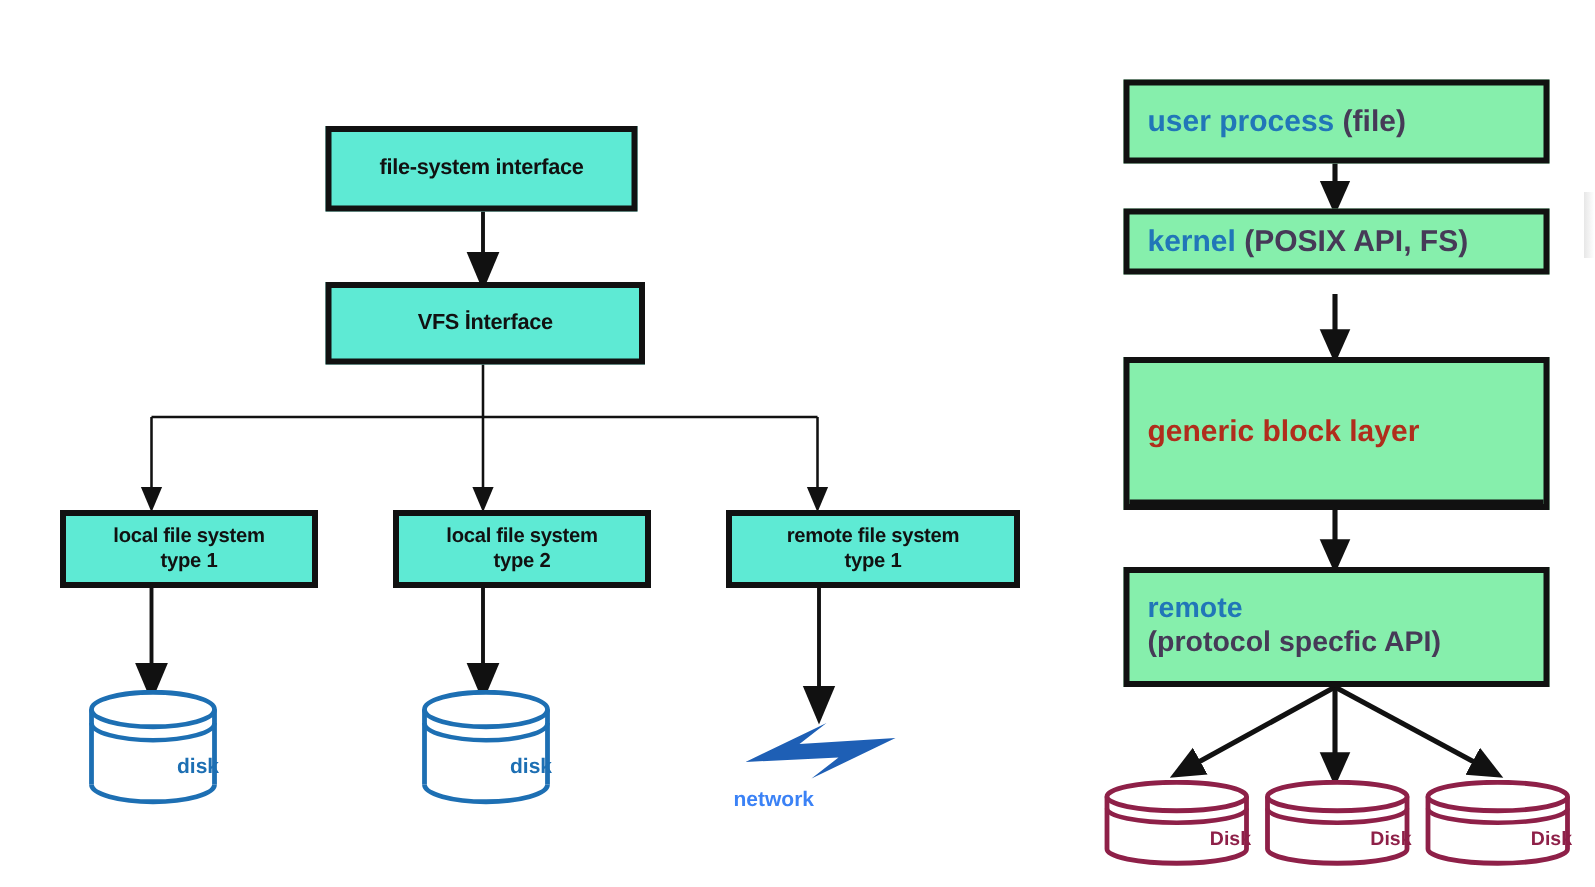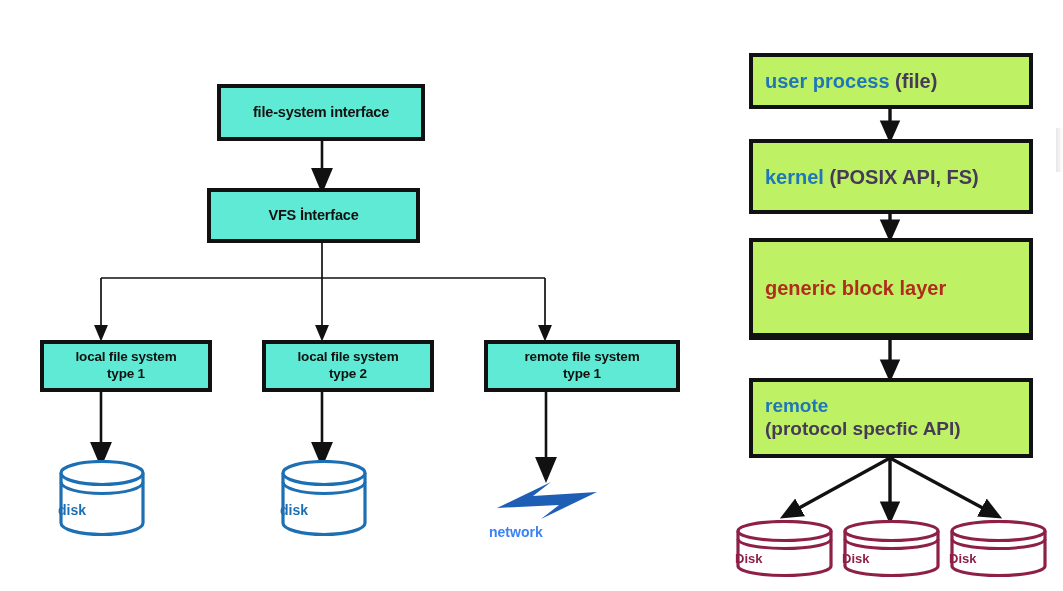--- a/index.html
+++ b/index.html
@@ -47,38 +47,38 @@
     letter-spacing: -0.2px;
   }
 
   
   #box-fs-interface {
     left: 217px; top: 84px; width: 208px; height: 57px;
   }
   #box-fs-interface .label { font-size: 14.5px; }
 
   #box-vfs-interface {
-    left: 207px; top: 188px; width: 213px; height: 55px;
+    left: 217px; top: 188px; width: 213px; height: 55px;
   }
   #box-vfs-interface .label { font-size: 14.5px; }
 
   .leaf-box { height: 52px; margin-left: 25px; }
   #box-local-1 { left: 15px;  top: 340px; width: 172px; }
   #box-local-2 { left: 237px; top: 340px; width: 172px; }
   #box-remote-1 { left: 459px; top: 340px; width: 196px; }
   .leaf-box .label { font-size: 13.5px; }
 
   
   .cyl {
     position: absolute;
   }
   .cyl .cyl-label {
     position: absolute;
     left: 0; right: 0;
-    text-align: left;
+    text-align: right;
     font-weight: bold;
     pointer-events: none;
   }
   .cyl-blue .cyl-label { color: #1d6fb3; font-size: 14px; }
   .cyl-maroon .cyl-label { color: #8e2048; font-size: 13px; }
 
   #disk-left-1 { left: 58px;  top: 460px; width: 88px; height: 78px; }
   #disk-left-1 .cyl-label { top: 42px; }
   #disk-left-2 { left: 280px; top: 460px; width: 88px; height: 78px; }
   #disk-left-2 .cyl-label { top: 42px; }
@@ -99,39 +99,39 @@
     text-align: left;
     font-size: 14px;
     font-weight: bold;
     color: #3b82f6;
   }
 
   
   .rbox {
     position: absolute;
     box-sizing: border-box;
-    background: #bef264;
+    background: #86efac;
     border: 4px solid #111111;
     display: flex;
     flex-direction: column;
     justify-content: center;
     padding-left: 12px;
   }
   .rbox .rline {
     font-weight: bold;
     font-size: 20px;
     line-height: 1.2;
     white-space: nowrap;
   }
   .accent-blue { color: #2176b8; }
   .accent-dark { color: #463a57; }
   .accent-red  { color: #b02d1c; }
 
   #box-user-process { left: 749px; top: 53px;  width: 284px; height: 56px; }
-  #box-kernel       { left: 749px; top: 139px; width: 284px; height: 75px; }
+  #box-kernel       { left: 749px; top: 139px; width: 284px; height: 44px; }
 
   #box-block-stack {
     left: 749px; top: 238px; width: 284px; height: 102px;
     padding: 0;
     flex-direction: column;
     justify-content: flex-start;
   }
   #box-block-stack .stack-cell {
     flex: 1 1 50%;
     display: flex;

